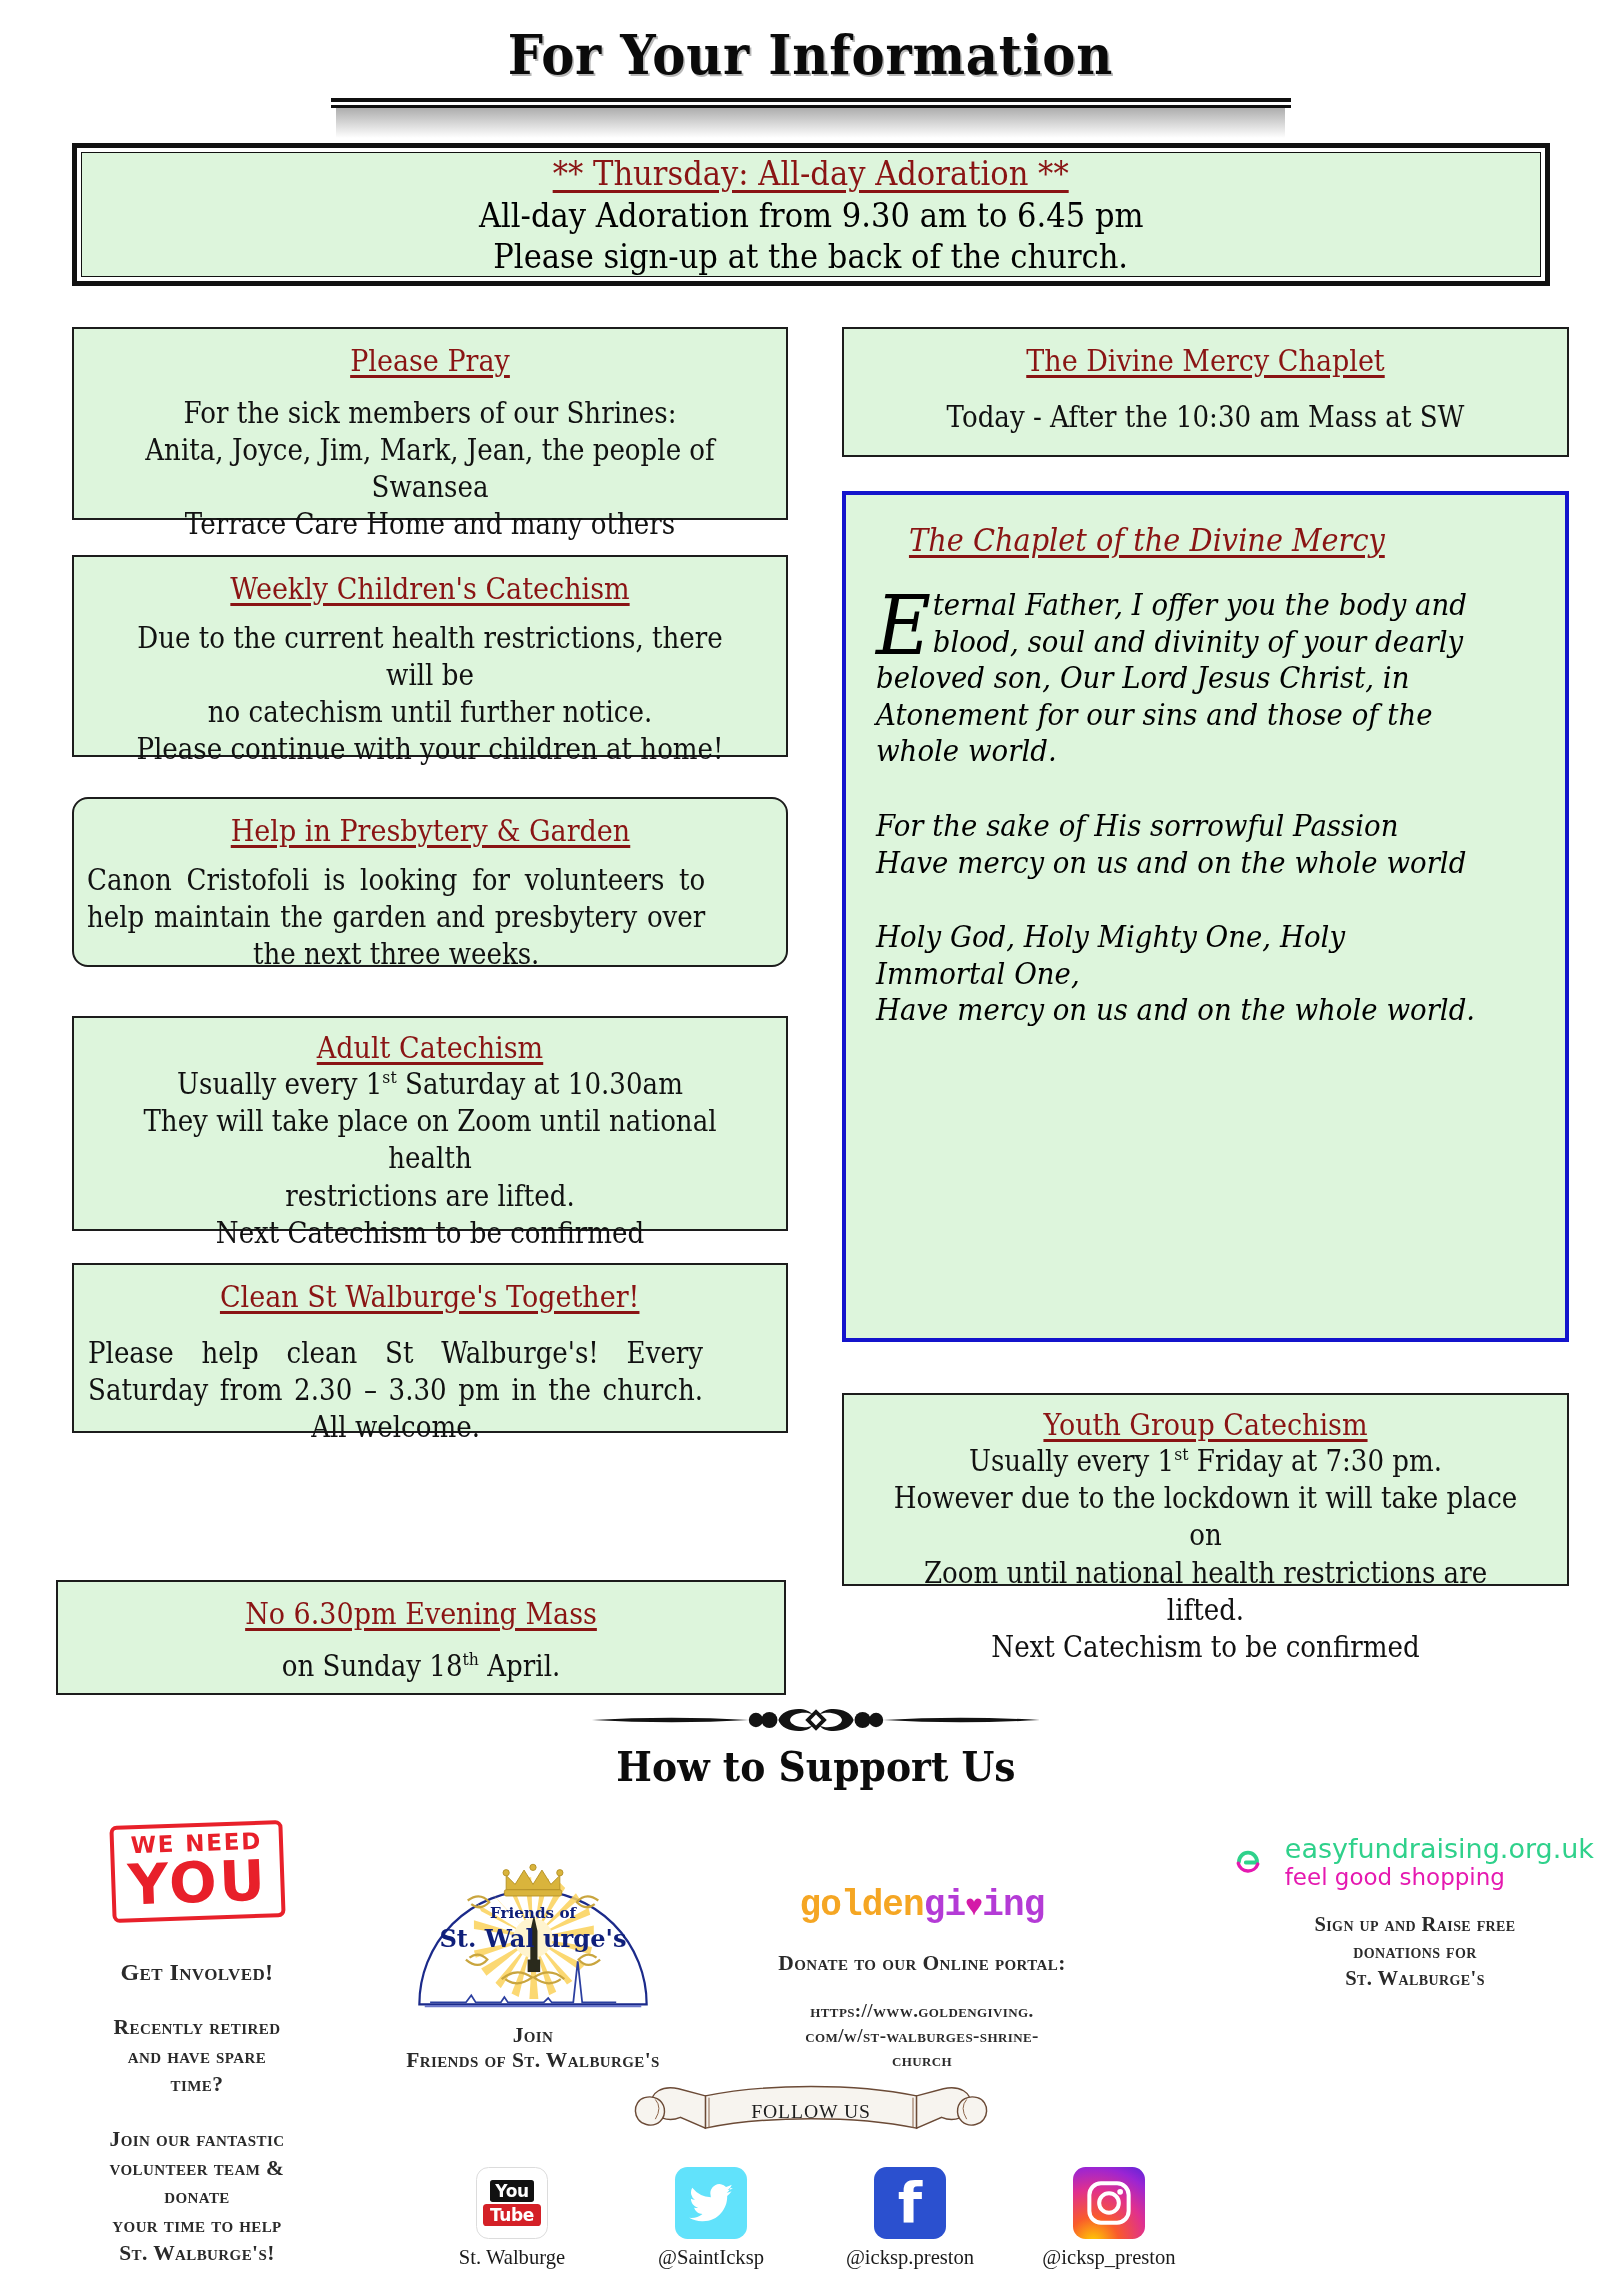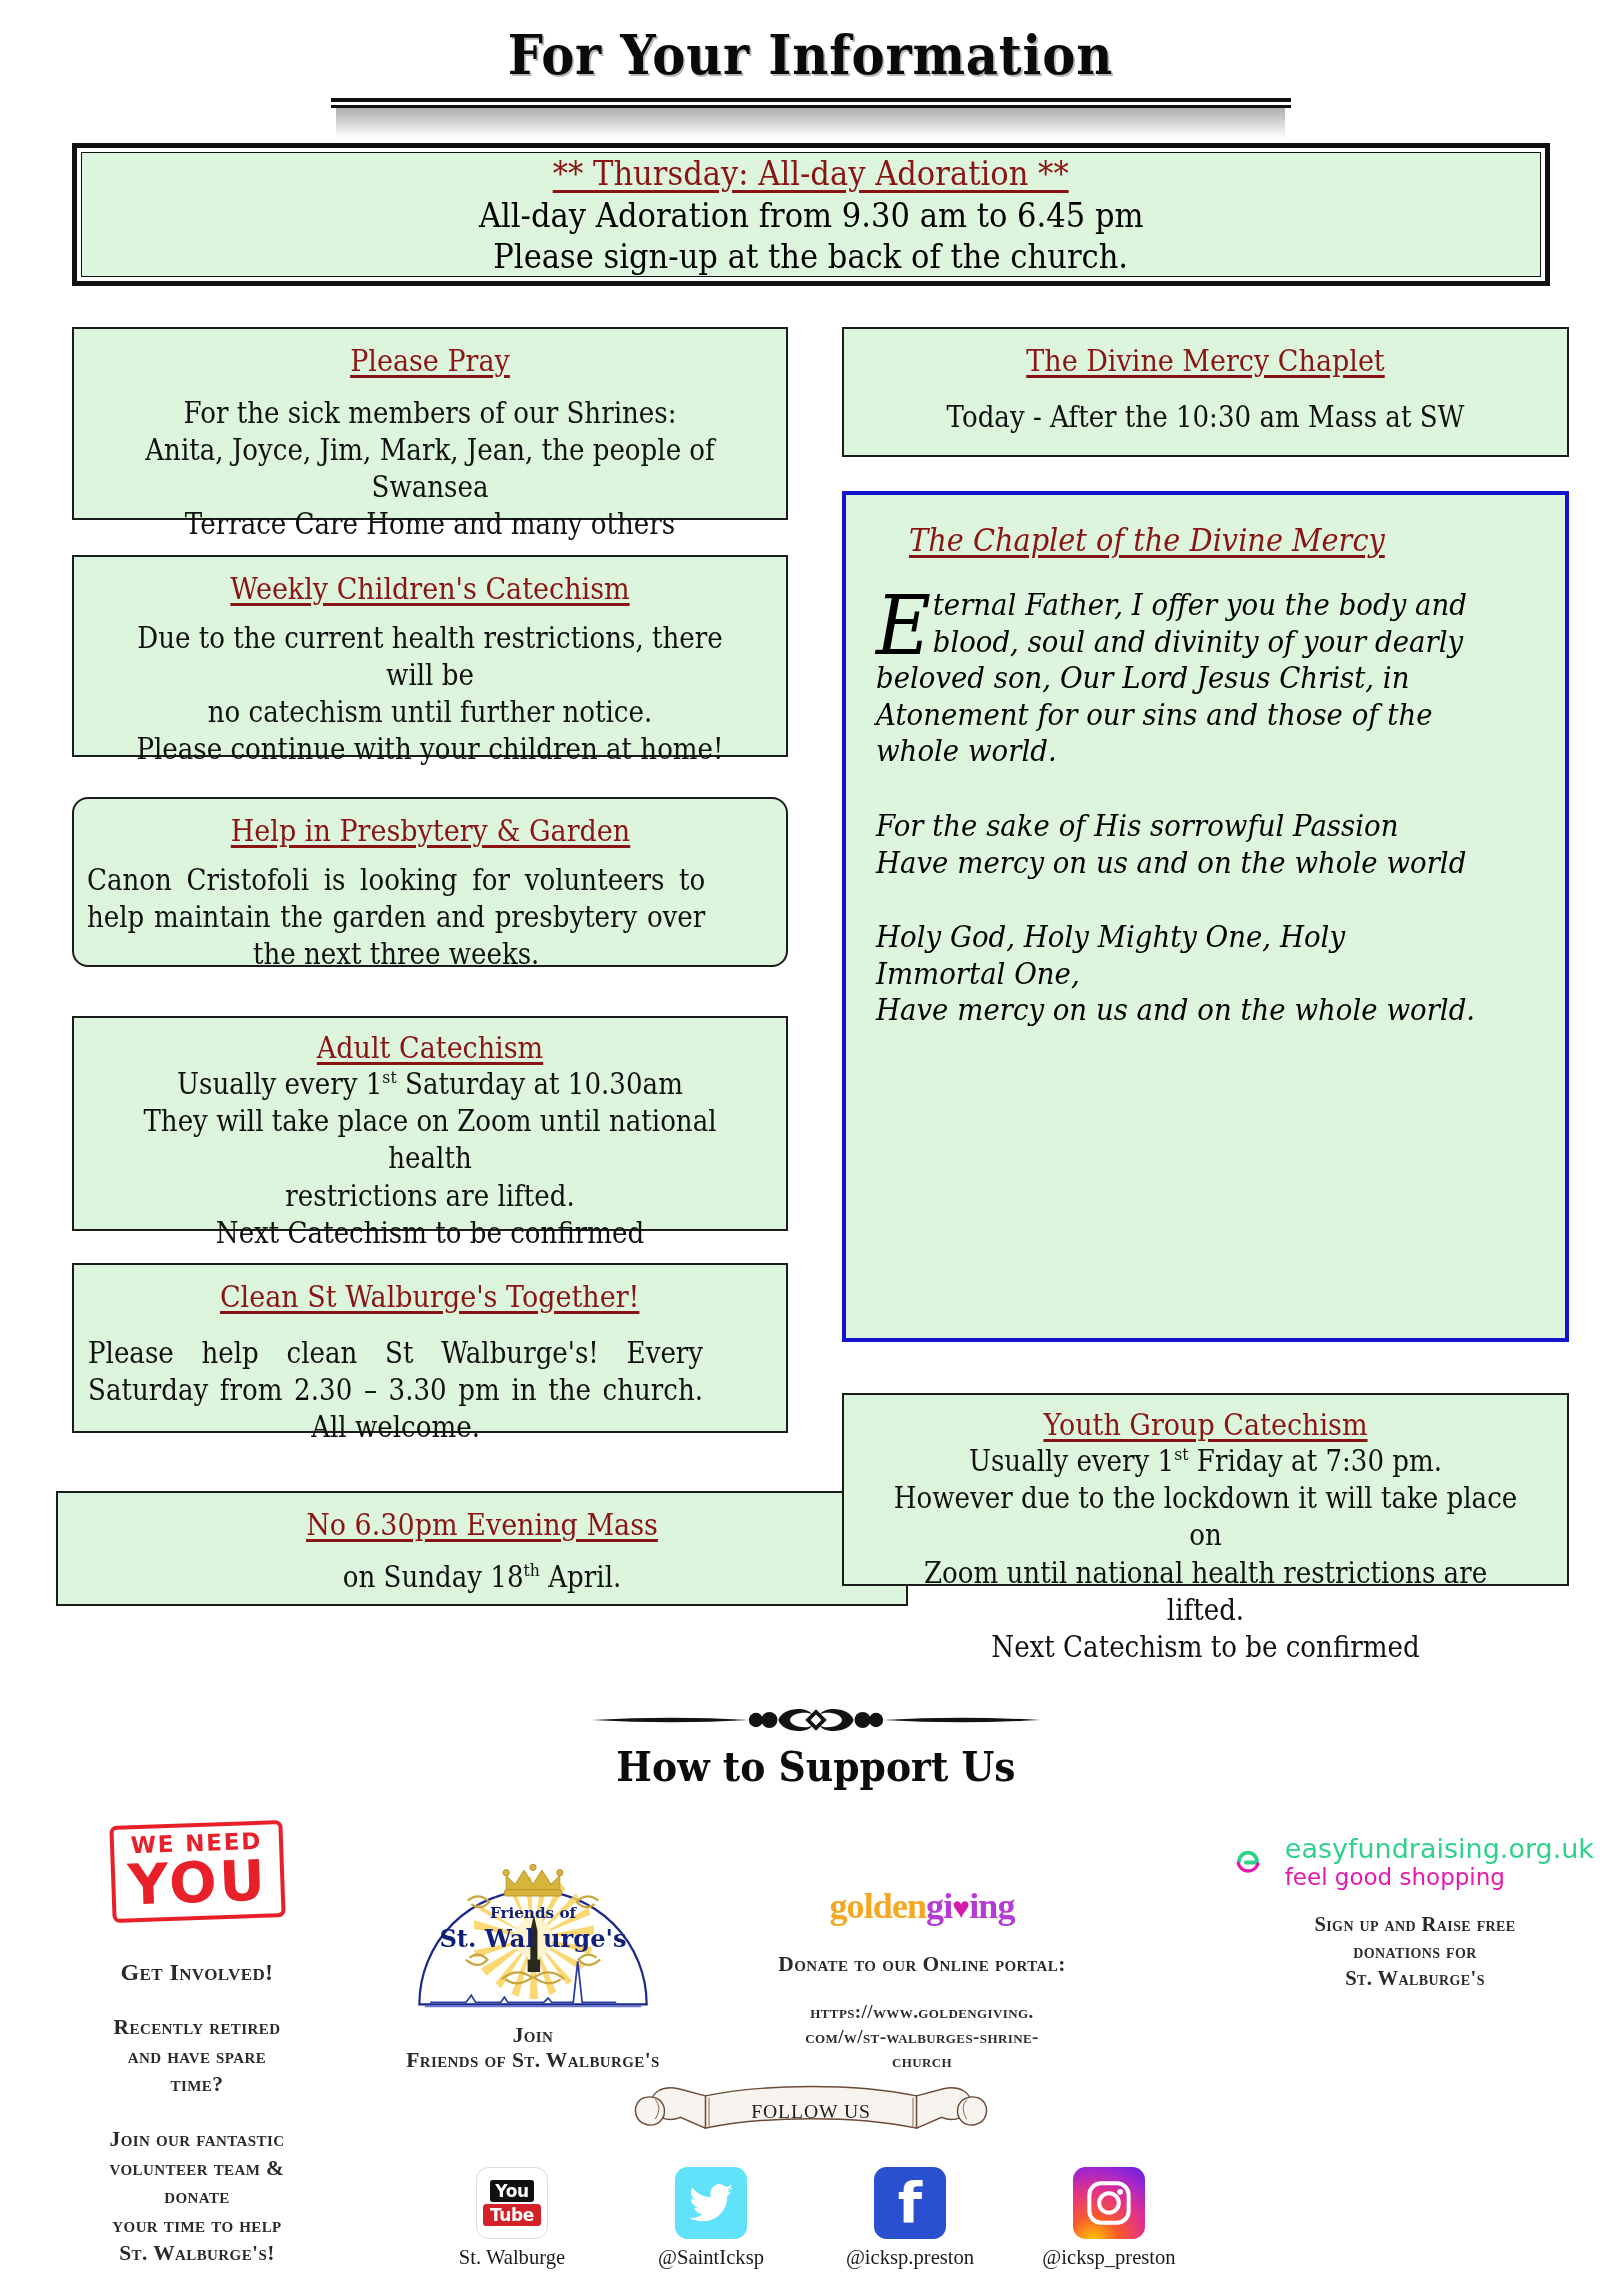--- a/index.html
+++ b/index.html
@@ -172,21 +172,21 @@
     color: #e8202a;
     display: inline-block;
     padding: 3.6px 12.5px 7.2px;
     transform: rotate(-2deg);
     font-family: "DejaVu Sans", sans-serif;
   }
   .stamp .l1 { font-size: 23px; font-weight: bold; letter-spacing: 1.8px; display:block; line-height:1.1; }
   .stamp .l2 { font-size: 56px; font-weight: bold; letter-spacing: 2.7px; display:block; line-height:0.95; }
 
   
-  .gg { font-family: Liberation Serif, serif; font-size: 36px; font-weight: bold; letter-spacing: -0.9px;}
+  .gg { font-family: Liberation Mono, monospace; font-size: 36px; font-weight: bold; letter-spacing: -0.9px;}
   .gg .a { color: #f5a623; }
   .gg .b { color: #b43bd6; }
   .gg .heart { color:#d41aa8; font-size: 30px; }
 
   
   .ef-wrap { display:flex; align-items:center; justify-content:center; gap:24px; }
   .ef-text1 { color:#2fd18b; font-family:"DejaVu Sans", sans-serif; font-size:27px; }
   .ef-text2 { color:#e519b0; font-family:"DejaVu Sans", sans-serif; font-size:23px; }
 
   
@@ -277,21 +277,21 @@
   <span class="notice-body">restrictions are lifted.</span>
   <span class="notice-body u">Next Catechism to be confirmed</span>
 </div>
 
 <div class="notice" id="n4" style="left:72px; top:1263px; width:716px; height:170px; padding:12.5px 14.3px 0;">
   <span class="notice-title">Clean St Walburge's Together!</span>
   <div style="height:19.7px"></div>
   <div class="notice-body" style="text-align:justify; text-align-last:center; transform-origin:left center;">Please help clean St Walburge's! Every Saturday from 2.30 – 3.30 pm in the church. All welcome.</div>
 </div>
 
-<div class="notice" id="n5" style="left:56px; top:1491px; width:852px; height:115px; padding:12.5px 9px 0;">
+<div class="notice" id="n5" style="left:56px; top:1580px; width:730px; height:115px; padding:12.5px 9px 0;">
   <span class="notice-title">No 6.30pm Evening Mass</span>
   <div style="height:16px"></div>
   <span class="notice-body">on Sunday 18<sup>th</sup> April.</span>
 </div>
 
 <div class="notice" id="r0" style="left:842px; top:327px; width:727px; height:130px; padding:12.5px 9px 0;">
   <span class="notice-title">The Divine Mercy Chaplet</span>
   <div style="height:19.7px"></div>
   <span class="notice-body">Today - After the 10:30 am Mass at SW</span>
 </div>

